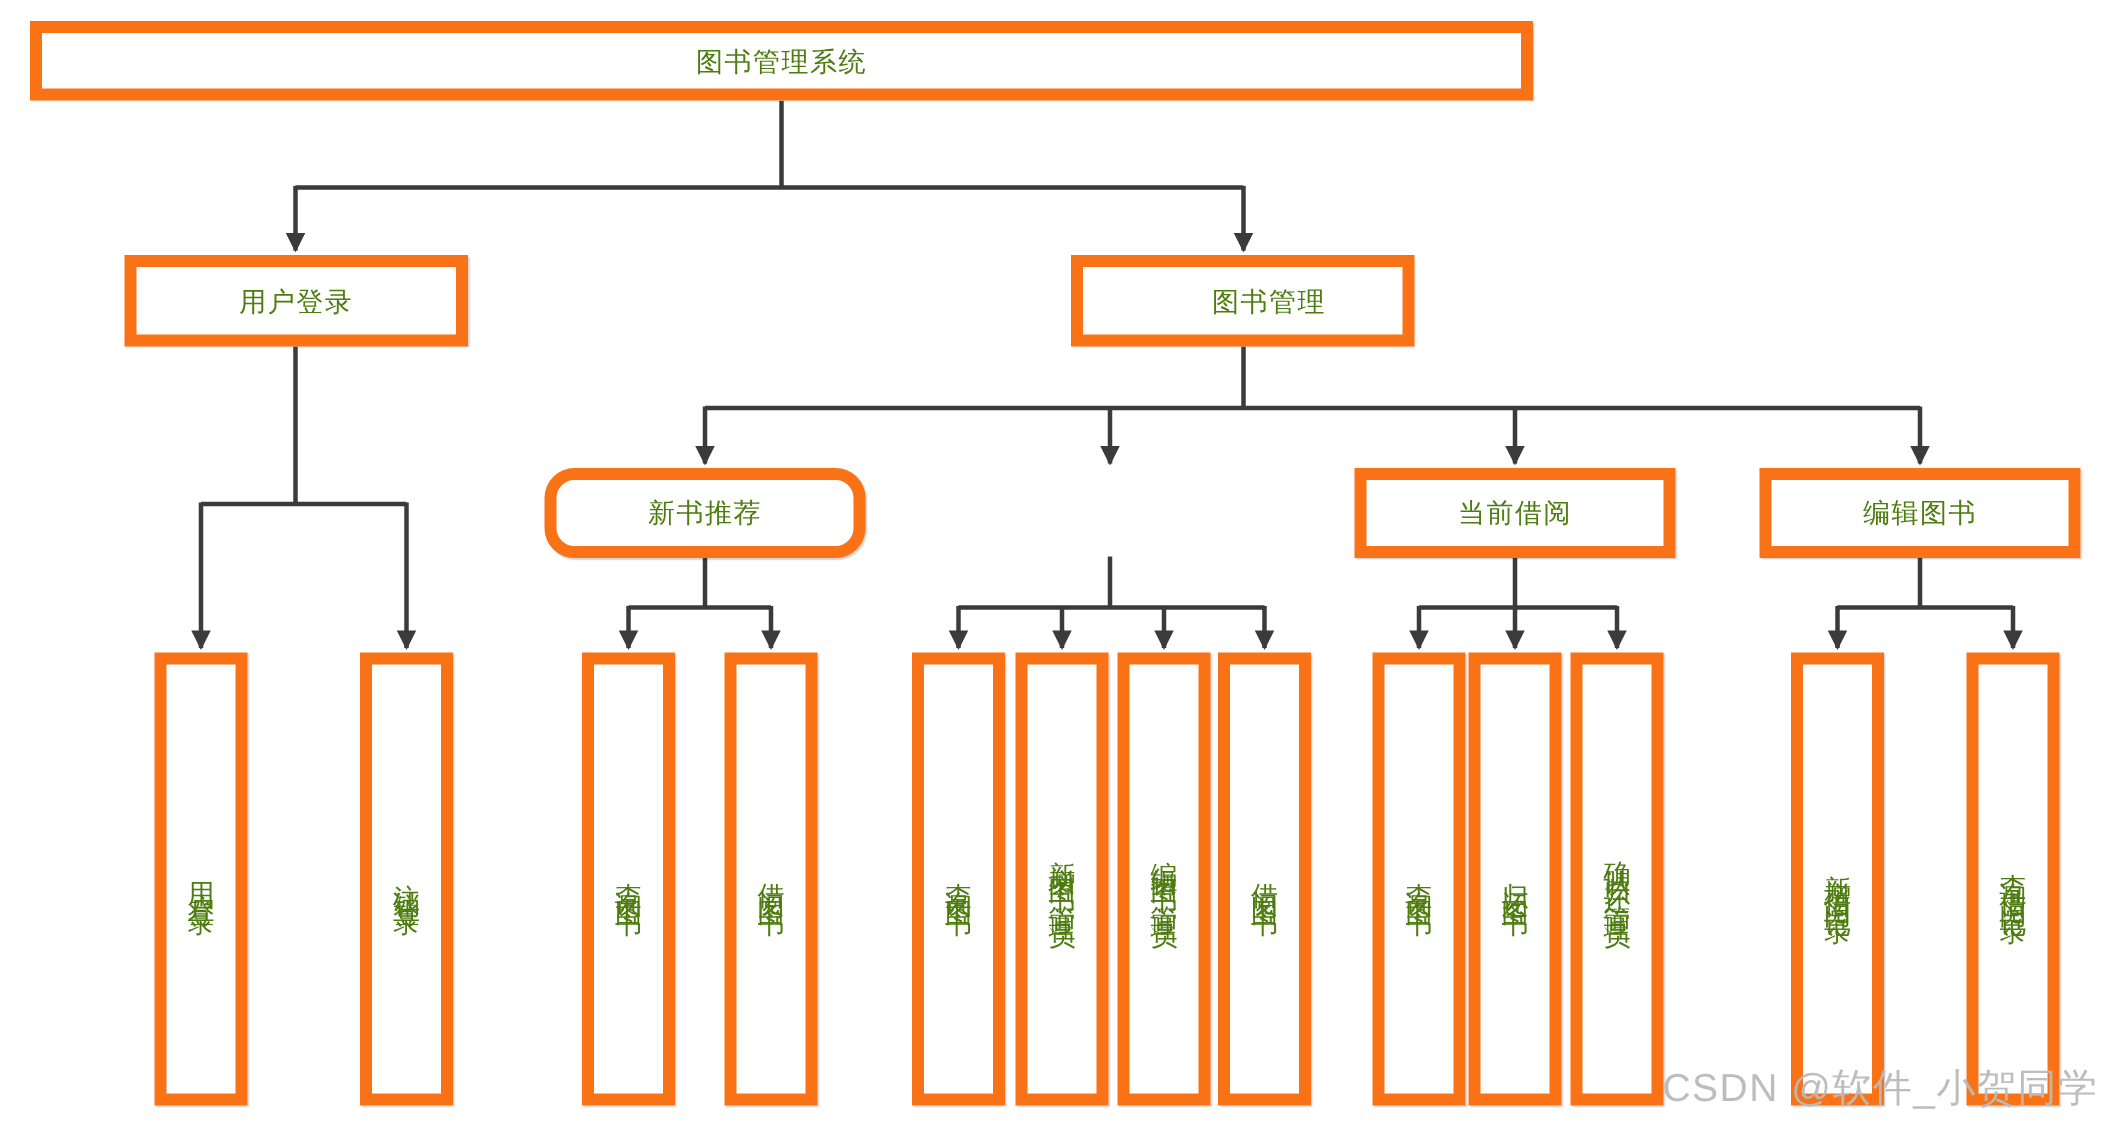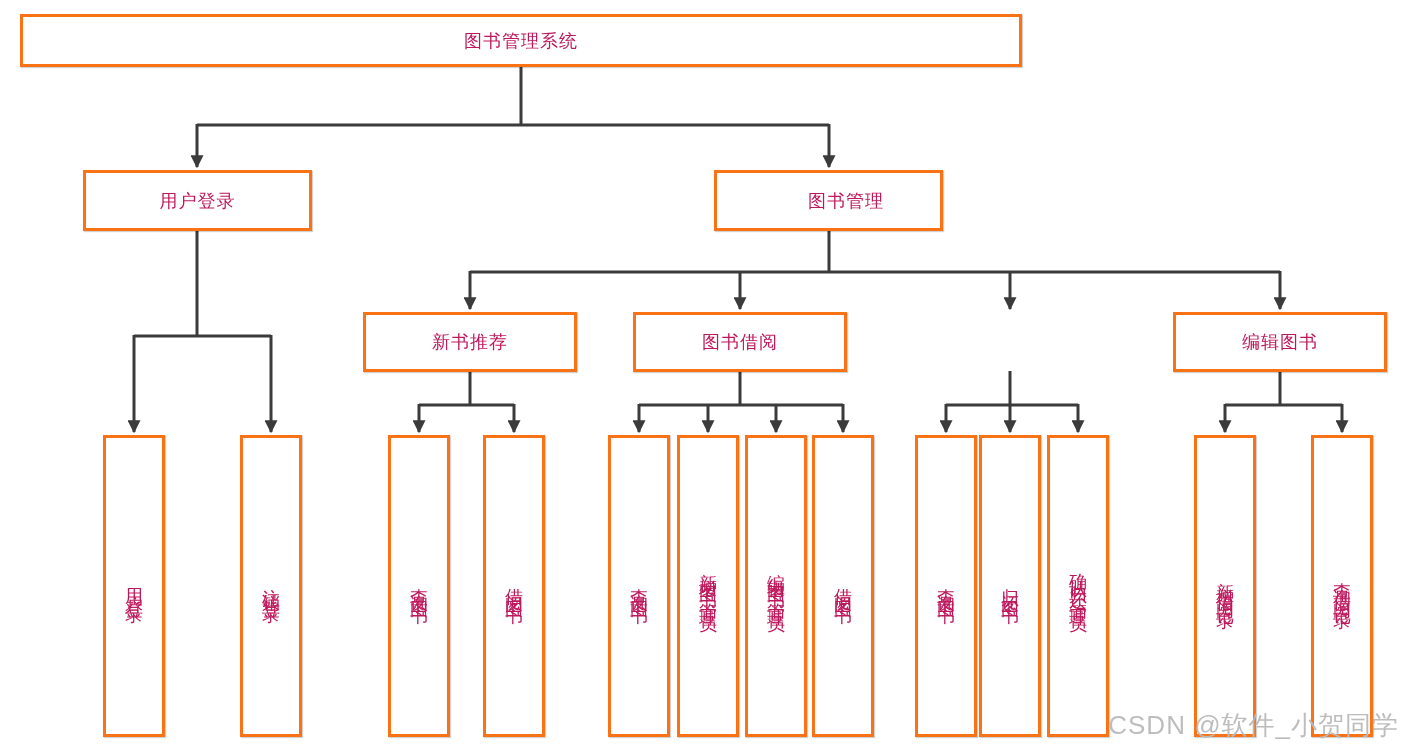--- a/index.html
+++ b/index.html
@@ -18,26 +18,26 @@
   #connectors {
     position: absolute;
     left: 0; top: 0;
     width: 1405px; height: 747px;
     pointer-events: none;
   }
   .node {
     position: absolute;
     box-sizing: border-box;
     background: #ffffff;
-    border: 3px solid #f97316;
+    border: 8px solid #f97316;
     box-shadow: 1px 1px 1px rgba(0,0,0,0.18);
     display: flex;
     align-items: center;
     justify-content: center;
-    color: #be185d;
+    color: #4d7c0f;
     font-size: 18px;
     letter-spacing: 1px;
     z-index: 2;
   }
   .node.hnode span {
     white-space: nowrap;
   }
   .node.leaf {
     width: 62px;
     height: 302px;
@@ -120,25 +120,25 @@
     <span>图书管理系统</span>
   </div>
 
   <div class="node hnode" style="left:83px; top:170px; width:229px; height:61px;">
     <span>用户登录</span>
   </div>
   <div class="node hnode" style="left:714px; top:170px; width:229px; height:61px;padding-left:35px;">
     <span>图书管理</span>
   </div>
 
-  <div class="node hnode" style="left:363px; top:312px; width:214px; height:60px;">
+  <div class="node hnode" style="left:363px; top:312px; width:214px; height:60px;border-radius:20px;">
     <span>新书推荐</span>
   </div>
-  <div class="node hnode" style="left:633px; top:312px; width:214px; height:60px;">
-    <span>图书借阅</span>
+  <div class="node hnode" style="left:903px; top:312px; width:214px; height:60px;">
+    <span>当前借阅</span>
   </div>
   <div class="node hnode" style="left:1173px; top:312px; width:214px; height:60px;">
     <span>编辑图书</span>
   </div>
 
   <div class="node leaf" style="left:103px;">
     <span>用户登录</span>
   </div>
   <div class="node leaf" style="left:240px;">
     <span>注销登录</span>

